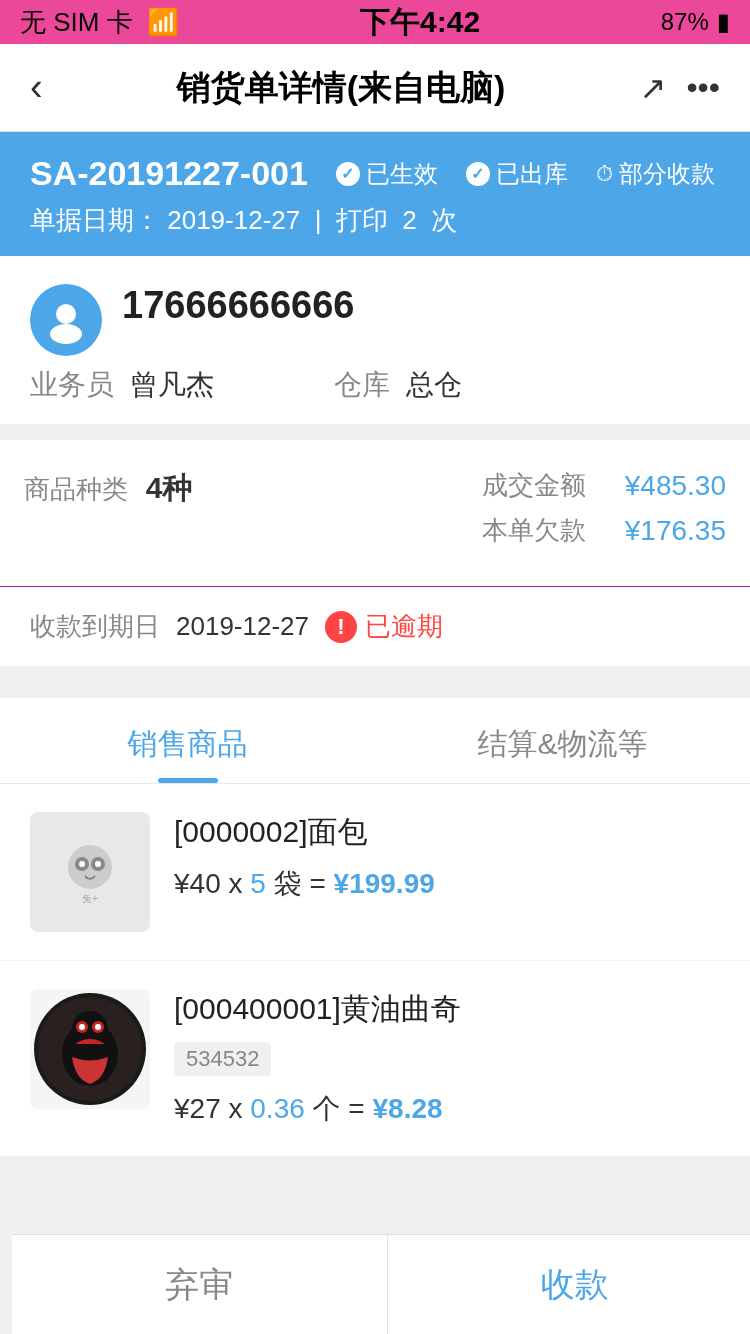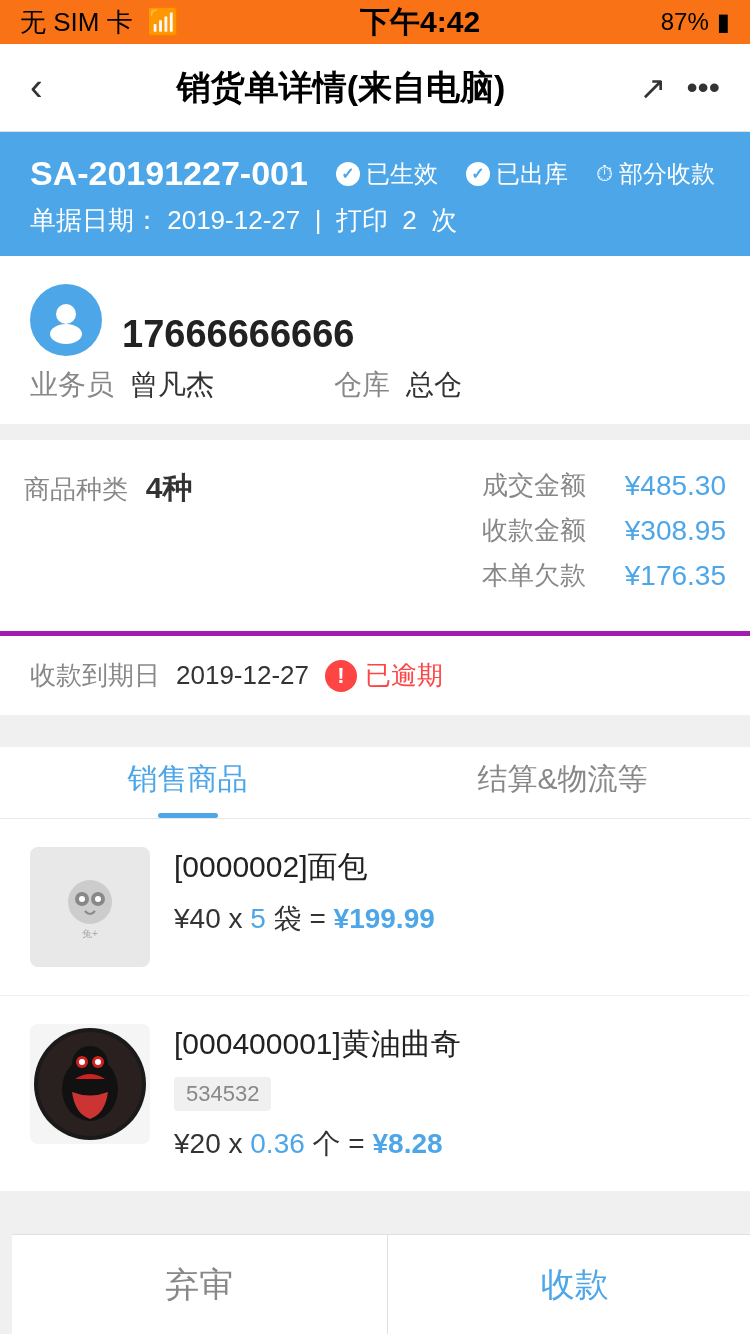--- a/index.html
+++ b/index.html
@@ -8,21 +8,21 @@
       font-family: -apple-system, "PingFang SC", "Microsoft YaHei", sans-serif;
       background: #f0f0f0;
       width: 750px;
       min-height: 1334px;
       overflow-x: hidden;
     }
 
     
     .status-bar {
       height: 44px;
-      background: #f97316;
+      background: #ec4899;
       display: flex;
       align-items: center;
       justify-content: space-between;
       padding: 18px 20px;
       font-size: 28px;
       font-weight: 500;
     }
     .status-left { font-size: 26px; color: #000; }
     .status-center { font-size: 30px; font-weight: 600; color: #000; }
     .status-right { display: flex; align-items: center; gap: 8px; font-size: 24px; color: #000; }
@@ -101,21 +101,21 @@
     }
 
     
     .customer-section {
       background: #fff;
       padding: 28px 30px 20px;
       margin-top: 0;
     }
     .customer-row {
       display: flex;
-      align-items: flex-end;
+      align-items: flex-start;
       gap: 20px;
       margin-bottom: 10px;
     }
     .avatar {
       width: 72px;
       height: 72px;
       border-radius: 50%;
       background: #4da6e8;
       display: flex;
       align-items: center;
@@ -199,21 +199,21 @@
       text-align: right;
     }
 
     
     .due-section {
       background: #fff;
       padding: 22px 30px;
       display: flex;
       align-items: center;
       gap: 16px;
-      border-top: 5px solid #a21caf;
+      border-top: 1px solid #a21caf;
     }
     .due-label {
       font-size: 26px;
       color: #888;
     }
     .due-date {
       font-size: 26px;
       color: #333;
     }
     .overdue-badge {
@@ -249,20 +249,21 @@
       display: flex;
     }
     .tab-item {
       flex: 1;
       text-align: center;
       padding: 12px 0 18px;
       font-size: 30px;
       color: #888;
       position: relative;
       cursor: pointer;
+      margin-top: 14px;
     }
     .tab-item.active {
       color: #4da6e8;
     }
     .tab-indicator {
       position: absolute;
       bottom: 0;
       left: 50%;
       transform: translateX(-50%);
       width: 60px;
@@ -437,24 +438,20 @@
       <span class="label">商品种类</span>
       &nbsp;&nbsp;
       <span class="value">4种</span>
     </div>
     <div class="stats-right">
       <div class="stats-item">
         <span class="stats-item-label">成交金额</span>
         <span class="stats-item-value">¥485.30</span>
       </div>
       <div class="stats-item">
-        <span class="stats-item-label">收款金额</span>
-        <span class="stats-item-value">¥308.95</span>
-      </div>
-      <div class="stats-item">
         <span class="stats-item-label">本单欠款</span>
         <span class="stats-item-value">¥176.35</span>
       </div>
     </div>
   </div>
 </div>
 
 <div class="due-section">
   <span class="due-label">收款到期日</span>
   <span class="due-date">2019-12-27</span>
@@ -528,21 +525,21 @@
         <circle cx="68" cy="38" r="3" fill="#fff"></circle>
         <path d="M42 68 Q60 75 78 68 Q75 90 60 95 Q45 90 42 68Z" fill="#cc3333"></path>
       </svg>
     </div>
     <div class="product-info">
       <div class="product-name">
         <span>[</span><span>000400001</span><span>]</span><span>黄油曲奇</span>
       </div>
       <div class="product-sku">534532</div>
       <div class="product-price">
-        <span>¥20</span>
+        <span>¥27</span>
         <span> x </span>
         <span class="qty">0.36</span>
         <span>个</span>
         <span> = </span>
         <span class="total">¥8.28</span>
       </div>
     </div>
   </div>
 
 </div>

